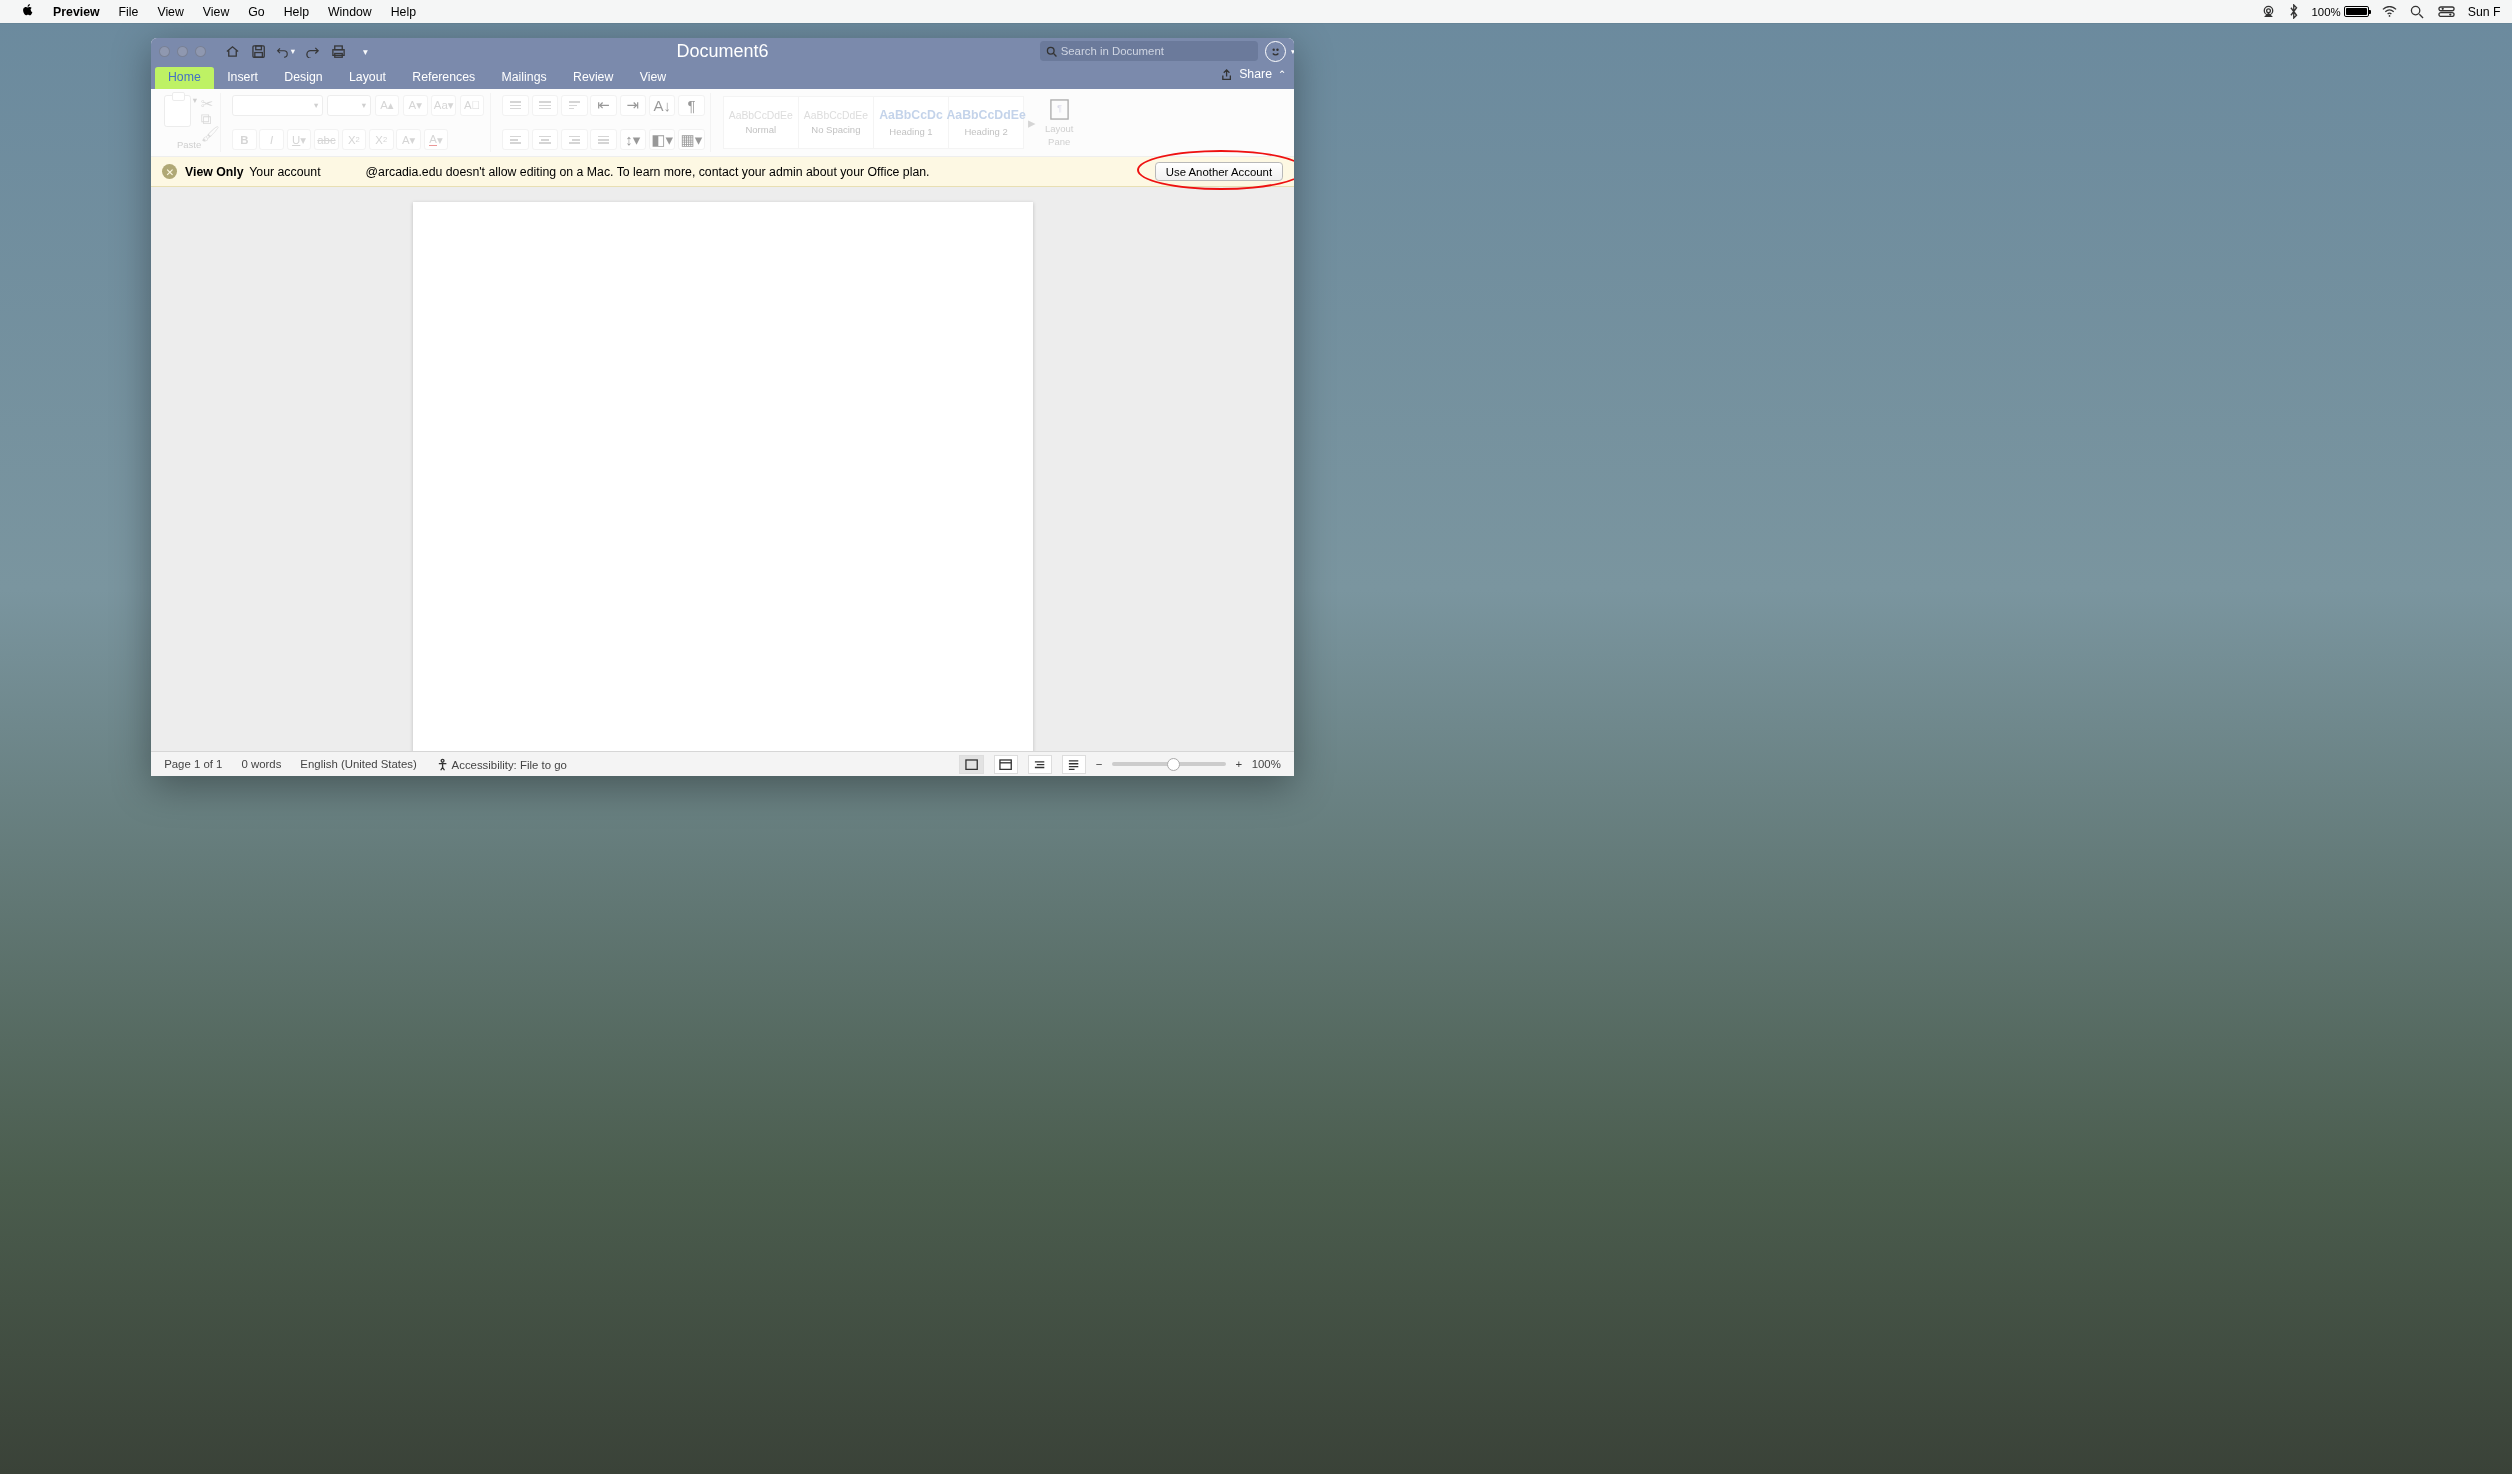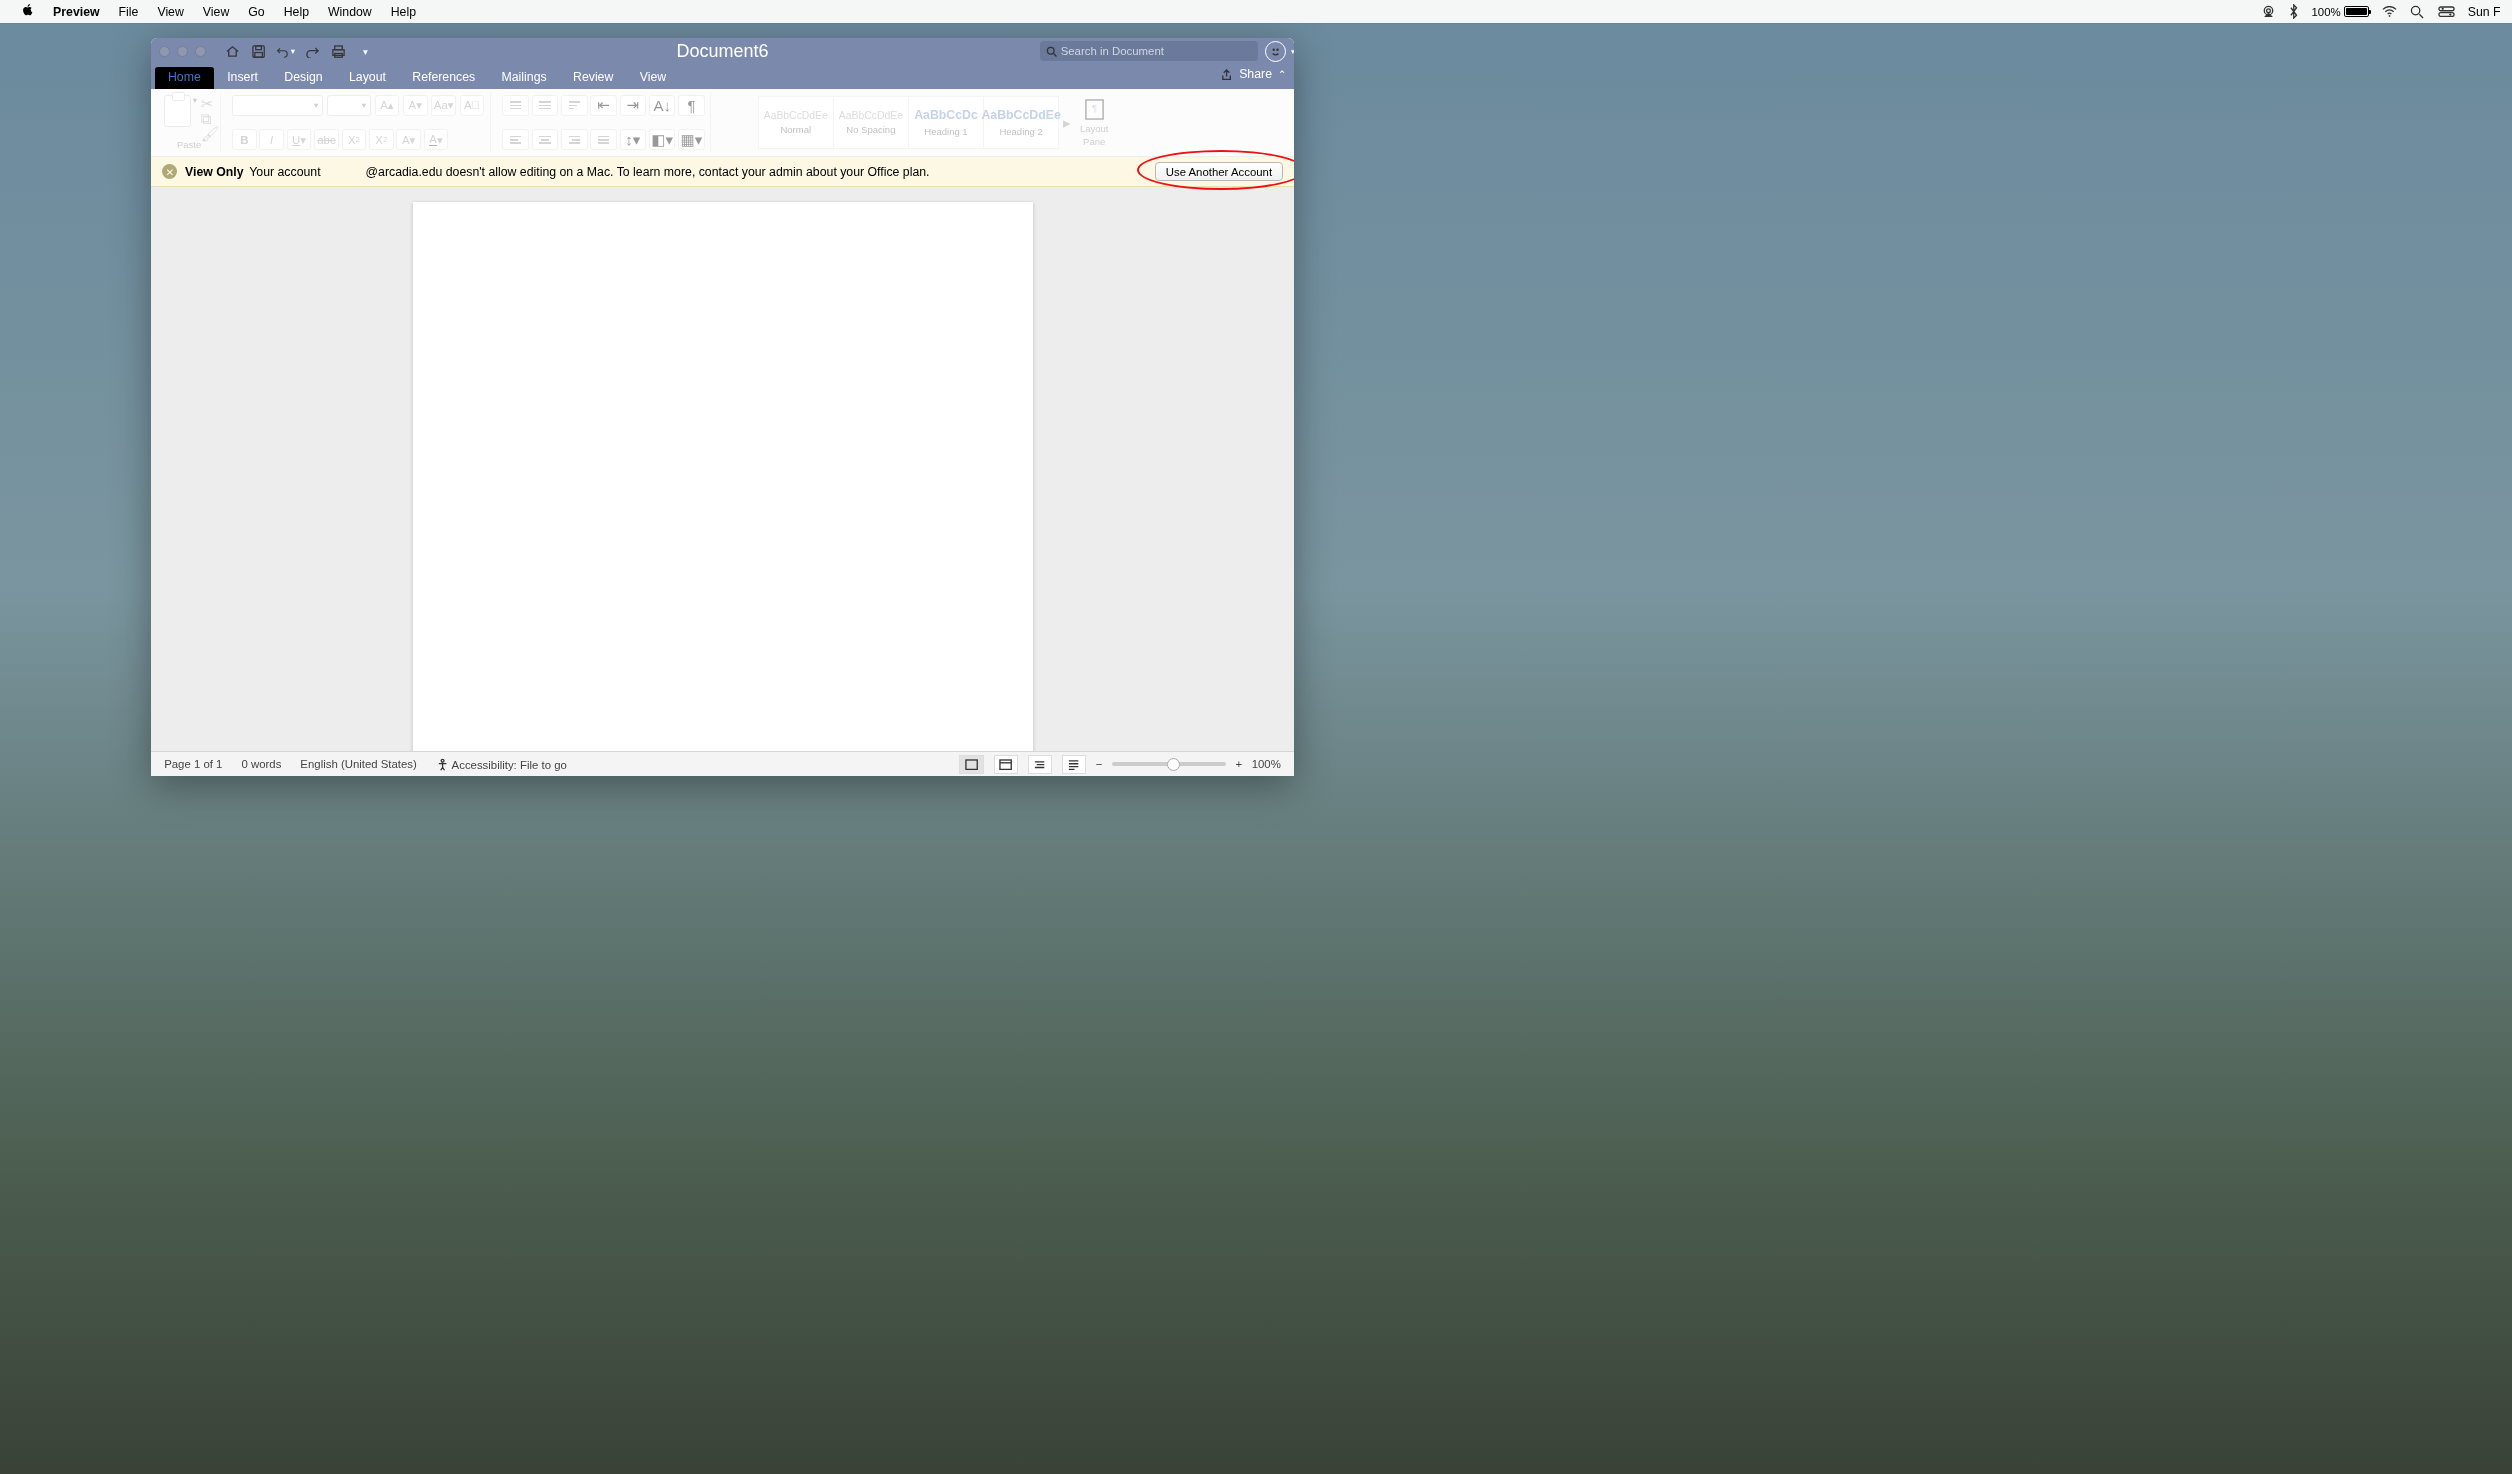--- a/index.html
+++ b/index.html
@@ -31,21 +31,21 @@
 .title-center { position:absolute; left:50%; transform:translateX(-50%); color:#fff; font-size:18px; font-weight:500; }
 .tb-right { margin-left:auto; display:flex; align-items:center; gap:7.6px; }
 .search-box { background:#6b7a9b; border-radius:3.8px; height:20px; width:218px; display:flex; align-items:center; padding:0 5.7px; color:#cfd5e2; font-size:11.4px; gap:3.8px; }
 .search-box svg { width:11.4px; height:11.4px; }
 .smiley { width:21px; height:21px; border:1.4px solid #fff; border-radius:50%; display:flex; align-items:center; justify-content:center; color:#fff; position:relative; }
 .smiley::after { content:"▾"; font-size:7.6px; position:absolute; right:-9.5px; color:#fff; }
 
 
 .tabs-row { height:24.6px; background:#7b8aac; display:flex; align-items:flex-end; padding-left:3.8px; position:relative; }
 .tab { padding:3.8px 13.2px 4.7px; font-size:12.3px; color:#fff; cursor:default; }
-.tab.active { background:#000000; color:#4472c4; border-radius:2.8px 2.8px 0 0; }
+.tab.active { background:#bef264; color:#4472c4; border-radius:2.8px 2.8px 0 0; }
 .share-area { position:absolute; right:7.6px; top:2.8px; display:flex; align-items:center; gap:5.7px; color:#fff; font-size:12.3px; font-weight:500; }
 .share-area svg { width:13.2px; height:13.2px; }
 .chevron-up { font-size:10.4px; }
 
 
 .ribbon { height:68px; background:#f9f9f9; border-bottom:0.9px solid #d6d6d6; display:flex; padding:3.8px 7.6px; gap:5.7px; }
 .group { display:flex; flex-direction:column; align-items:center; justify-content:space-between; padding:1.9px 5.7px; border-right:0.9px solid #e2e2e2; }
 .group:last-child { border-right:none; }
 .group-label { font-size:9.5px; color:#888; }
 .paste-big { display:flex; flex-direction:column; align-items:center; gap:1.9px; }
@@ -60,21 +60,21 @@
 .combo.w1 { width:91px; } .combo.w2 { width:44px; }
 .btn22 { width:24.6px; height:21px; border:0.9px solid #e0e0e0; background:#fff; border-radius:2.8px; display:flex; align-items:center; justify-content:center; font-size:11.4px; color:#888; }
 .font-row2 { display:flex; gap:2.8px; margin-top:3.8px; }
 .btn22 sup,.btn22 sub { font-size:7.6px; }
 
 .para-row { display:flex; gap:2.8px; }
 .btn-para { width:26.5px; height:21px; border:0.9px solid #e0e0e0; background:#fff; border-radius:2.8px; display:flex; align-items:center; justify-content:center; }
 .btn-para .lines { display:flex; flex-direction:column; gap:1.9px; }
 .btn-para .lines span { display:block; width:11.4px; height:1.4px; background:#999; }
 
-.styles-strip { display:flex; align-items:center; gap:0;margin-left:35px; }
+.styles-strip { display:flex; align-items:center; gap:0; }
 .style-card { width:76px; height:53px; border:0.9px solid #e4e4e4; display:flex; flex-direction:column; align-items:center; justify-content:center; background:#fff; margin-right:-0.9px; }
 .style-card .sample { font-size:10.4px; color:#aaa; }
 .style-card .sample.blue { color:#6d94cc; font-size:12.3px;font-weight:bold; }
 .style-card .lbl { font-size:9.5px; color:#666; margin-top:3.8px; }
 .styles-more { width:17px; display:flex; align-items:center; justify-content:center; color:#999; }
 .styles-pane { width:38px; display:flex; flex-direction:column; align-items:center; font-size:9.5px; color:#888; gap:1.9px; }
 
 
 .notif { height:30px; background:#fdf8e3; border-bottom:0.9px solid #e8dfb3; display:flex; align-items:center; padding:0 11.4px; font-size:12.3px; position:relative; }
 .notif .x { width:15px; height:15px; border-radius:50%; background:#b0a875; color:#fdf8e3; display:flex; align-items:center; justify-content:center; font-size:10.4px; margin-right:7.6px; }

